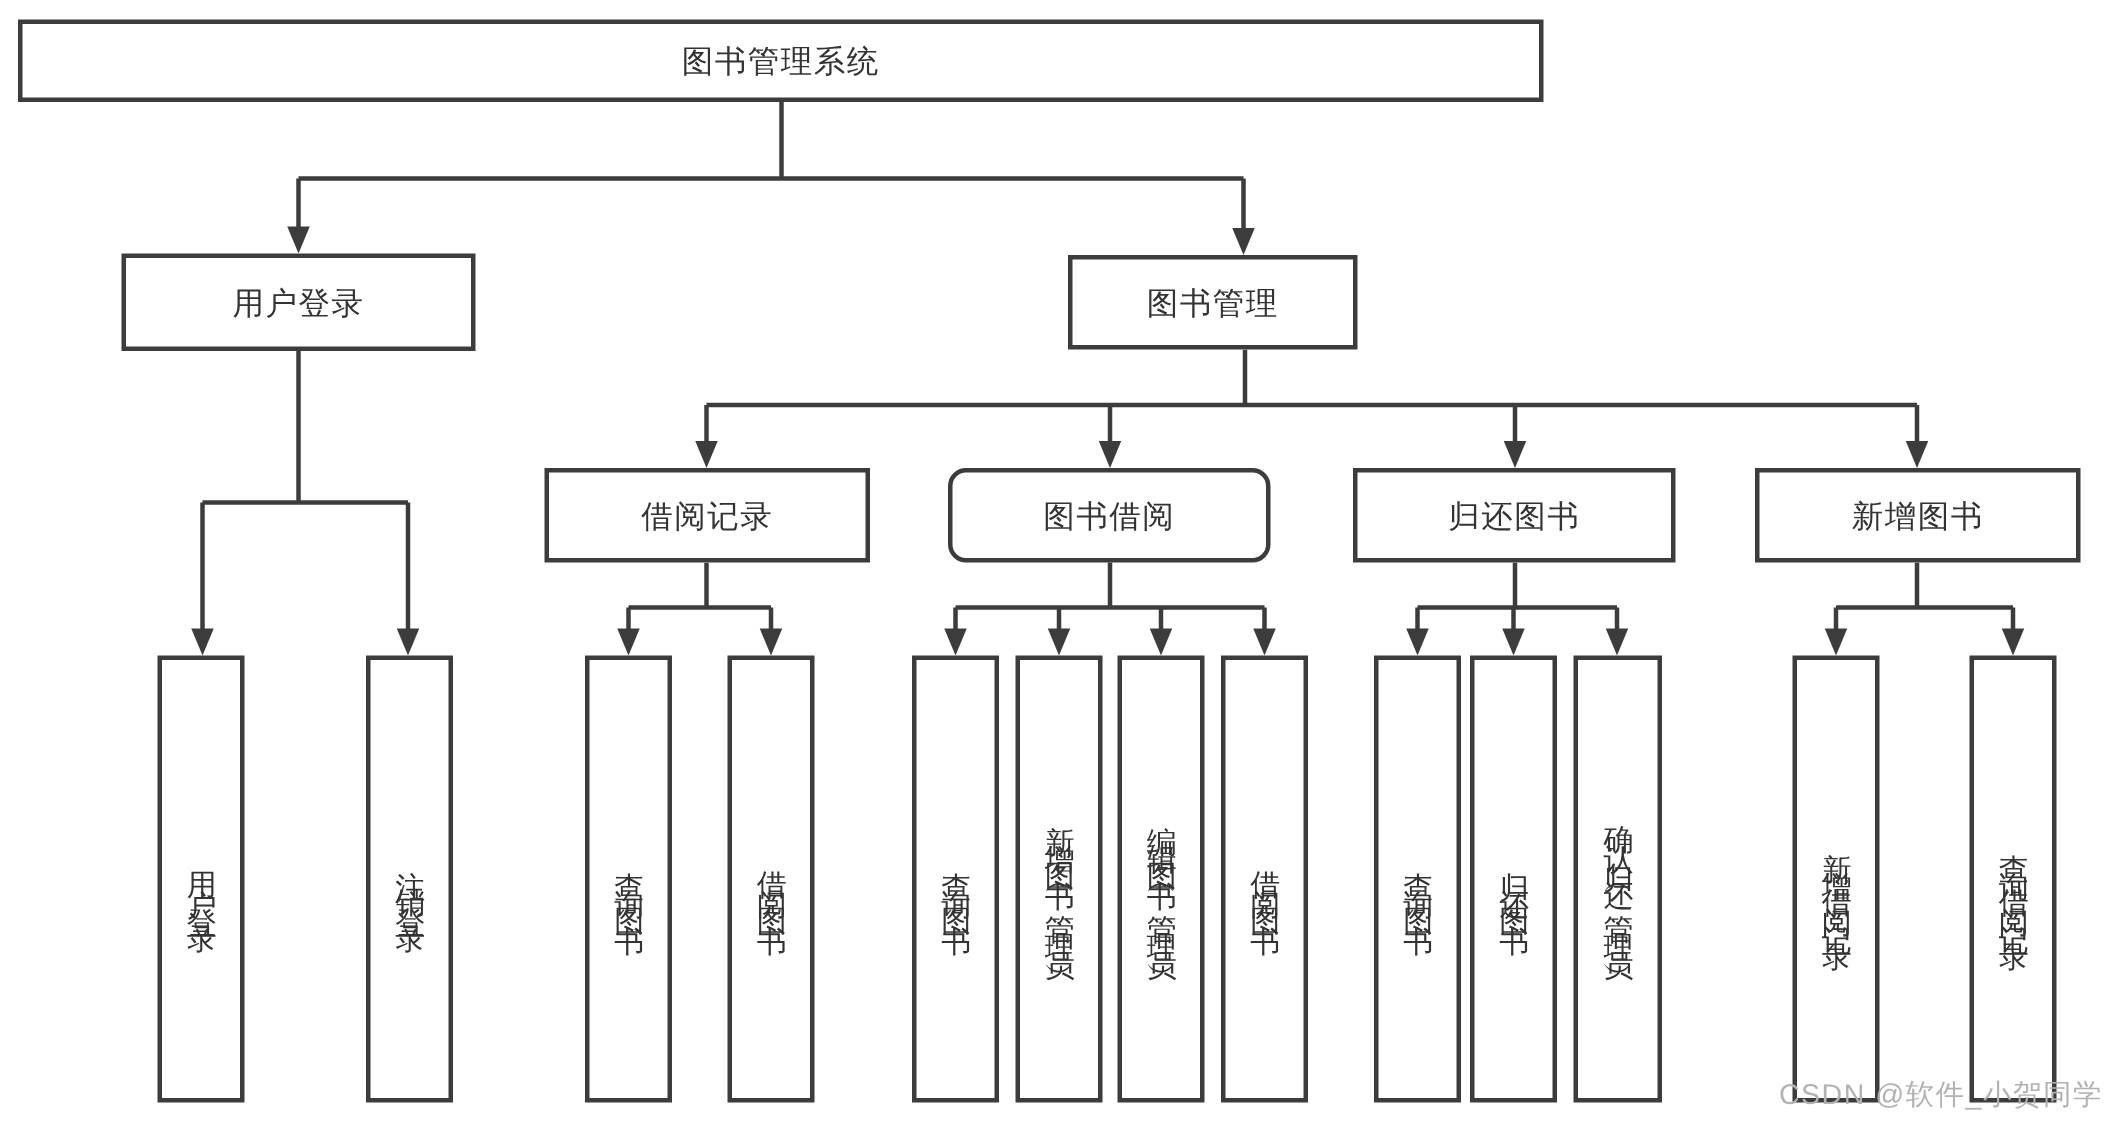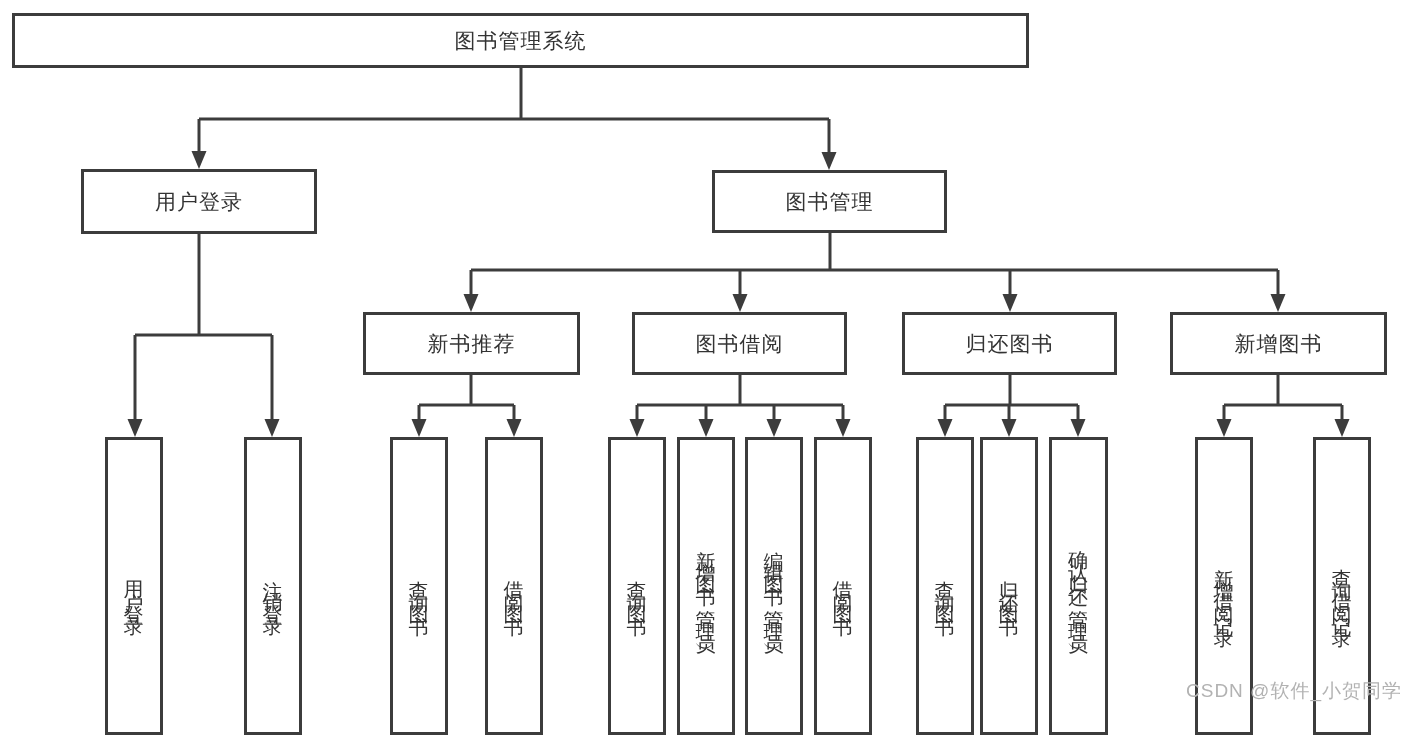--- a/index.html
+++ b/index.html
@@ -30,21 +30,21 @@
   .vnode{
     writing-mode:vertical-rl;
     text-orientation:mixed;
     font-size:20px;
     letter-spacing:12px;
     line-height:1;
     padding-top:6px;
   }
   .watermark{
     position:absolute;
-    left:1186px;top:678px;
+    left:1186px;top:717px;
     font-size:19px;
     color:var(--watermark);
     white-space:nowrap;
     letter-spacing:1px;
   }
 </style>
 </head>
 <body>
 
 <div class="canvas">
@@ -115,24 +115,24 @@
       <polygon points="1001.5,419 1016.5,419 1009,437"></polygon>
       <polygon points="1070.5,419 1085.5,419 1078,437"></polygon>
       <polygon points="1216.5,419 1231.5,419 1224,437"></polygon>
       <polygon points="1334.5,419 1349.5,419 1342,437"></polygon>
     </g>
   </svg>
 
   <div class="node hnode" style="left:12px;top:13px;width:1017px;height:55px;">图书管理系统</div>
 
   <div class="node hnode" style="left:81px;top:169px;width:236px;height:65px;">用户登录</div>
-  <div class="node hnode" style="left:712px;top:170px;width:235px;height:63px;">图书管理</div>
+  <div class="node hnode" style="left:712px;top:170px;width:193px;height:63px;">图书管理</div>
 
-  <div class="node hnode" style="left:363px;top:312px;width:217px;height:63px;">新书推荐</div>
-  <div class="node hnode" style="left:632px;top:312px;width:215px;height:63px;">图书借阅</div>
+  <div class="node hnode" style="left:363px;top:312px;width:217px;height:63px;">借阅记录</div>
+  <div class="node hnode" style="left:632px;top:312px;width:215px;height:63px;border-radius:12px;">图书借阅</div>
   <div class="node hnode" style="left:902px;top:312px;width:215px;height:63px;">归还图书</div>
   <div class="node hnode" style="left:1170px;top:312px;width:217px;height:63px;">新增图书</div>
 
   <div class="node vnode" style="left:105px;top:437px;width:58px;height:298px;">用户登录</div>
   <div class="node vnode" style="left:244px;top:437px;width:58px;height:298px;">注销登录</div>
 
   <div class="node vnode" style="left:390px;top:437px;width:58px;height:298px;">查询图书</div>
   <div class="node vnode" style="left:485px;top:437px;width:58px;height:298px;">借阅图书</div>
 
   <div class="node vnode" style="left:608px;top:437px;width:58px;height:298px;">查询图书</div>

